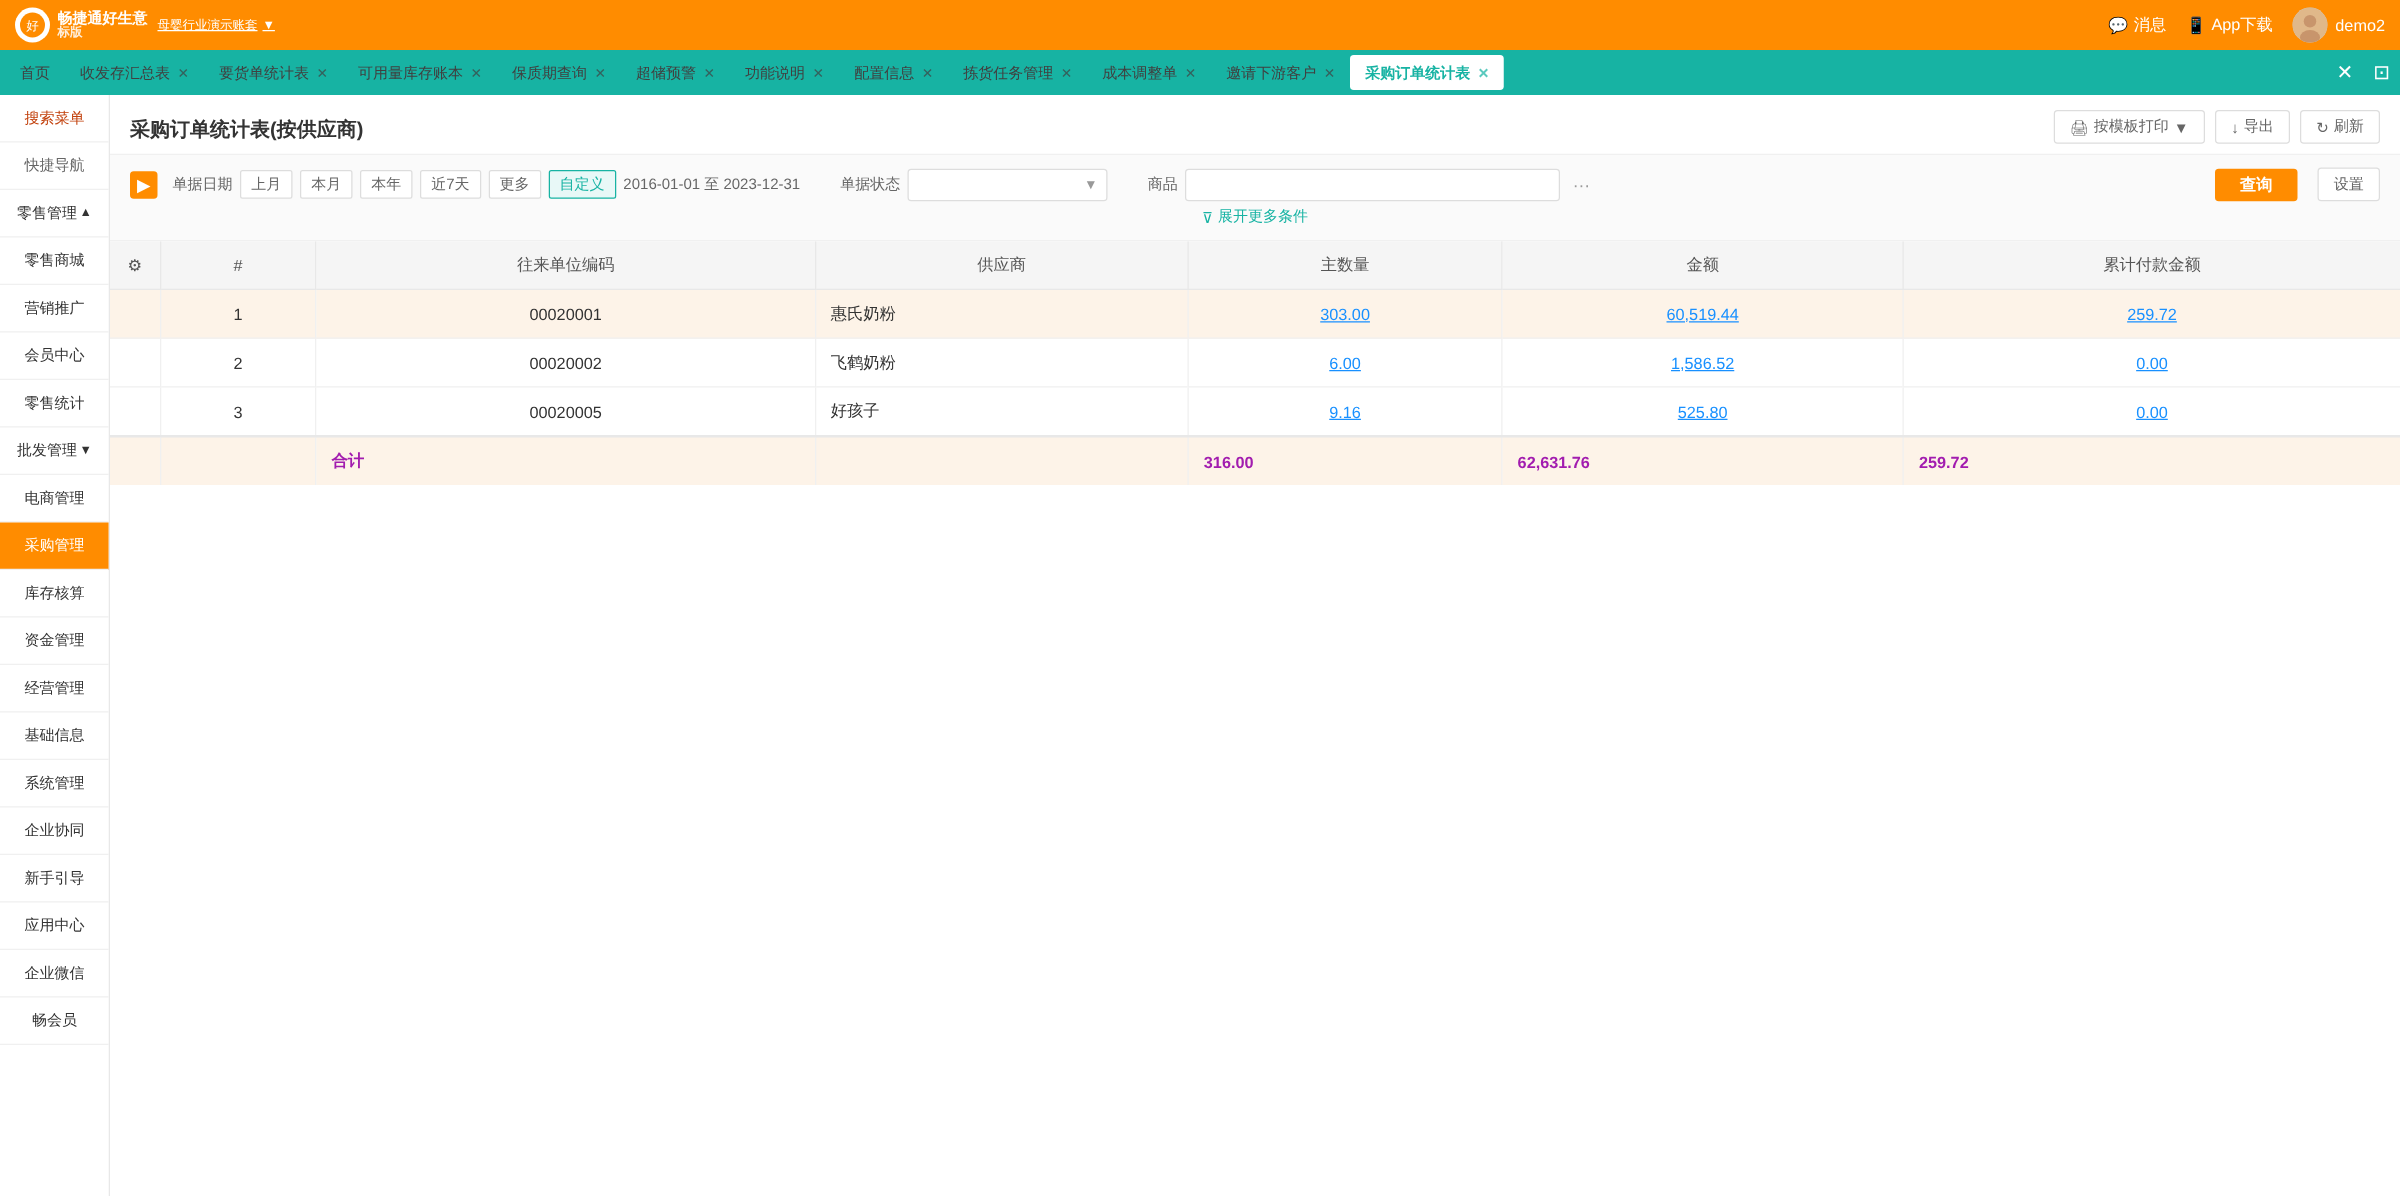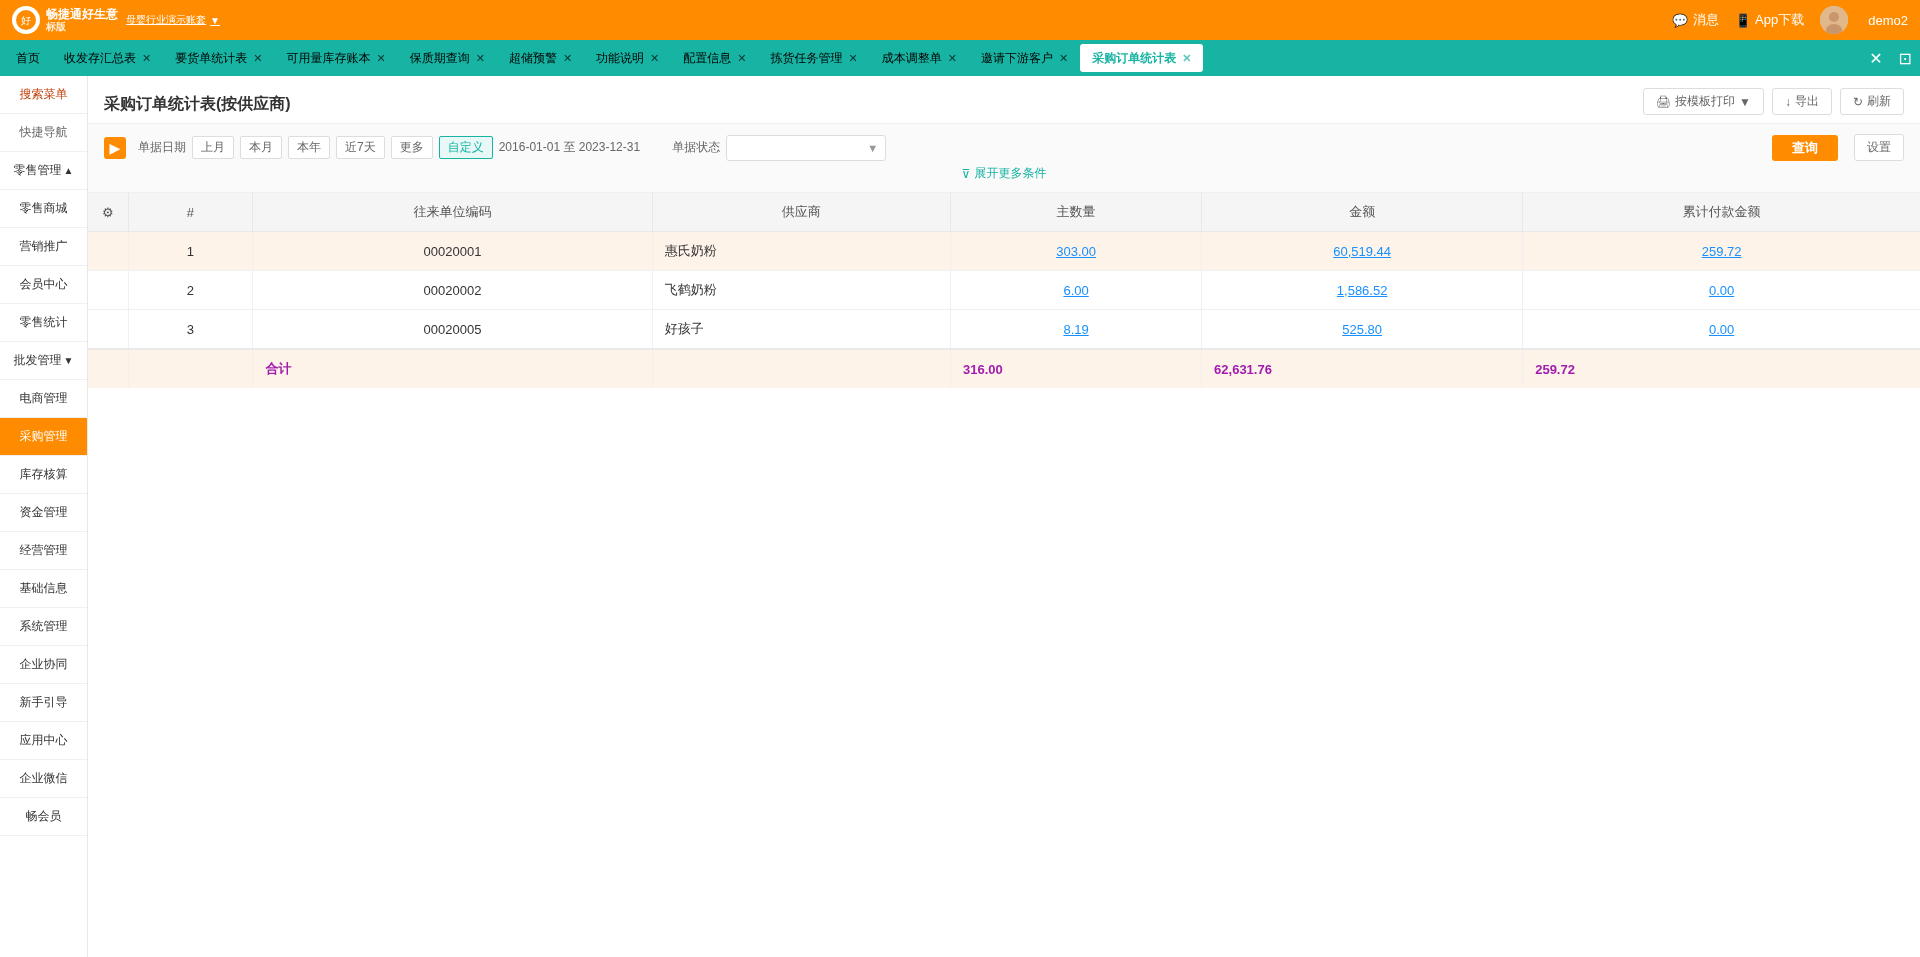--- a/index.html
+++ b/index.html
@@ -9,26 +9,26 @@
     #top-bar { height: 40px; background: #ff8c00; display: flex; align-items: center; justify-content: space-between; padding: 0 12px; flex-shrink: 0; }
     #top-bar-left { display: flex; align-items: center; gap: 8px; }
     #logo-area { display: flex; align-items: center; gap: 6px; }
     #logo-icon { width: 28px; height: 28px; background: white; border-radius: 50%; display: flex; align-items: center; justify-content: center; overflow: hidden; }
     #logo-icon svg { width: 22px; height: 22px; }
     #logo-text { color: white; font-size: 12px; font-weight: bold; line-height: 1.2; }
     #workspace-selector { color: white; font-size: 13px; display: flex; align-items: center; gap: 4px; cursor: pointer; text-decoration: underline; }
     #workspace-selector span { font-size: 10px; }
     #top-bar-right { display: flex; align-items: center; gap: 16px; color: white; font-size: 13px; }
     #message-btn, #app-download-btn { display: flex; align-items: center; gap: 4px; cursor: pointer; }
-    #user-area { display: flex; align-items: center; gap: 20px; cursor: pointer; }
+    #user-area { display: flex; align-items: center; gap: 6px; cursor: pointer; }
     #user-avatar { width: 28px; height: 28px; border-radius: 50%; background: #ccc; display: flex; align-items: center; justify-content: center; overflow: hidden; }
 
     
     #nav-tabs { height: 36px; background: #17b3a3; display: flex; align-items: center; padding: 0 4px; flex-shrink: 0; overflow: hidden; }
-    .nav-tab { height: 28px; padding: 0 12px; display: flex; align-items: center; gap: 6px; color: #000000; font-size: 12px; cursor: pointer; border-radius: 3px; white-space: nowrap; flex-shrink: 0; }
+    .nav-tab { height: 28px; padding: 0 12px; display: flex; align-items: center; gap: 6px; color: #404040; font-size: 12px; cursor: pointer; border-radius: 3px; white-space: nowrap; flex-shrink: 0; }
     .nav-tab.active { background: white; color: #17b3a3; font-weight: bold; }
     .nav-tab .close-icon { font-size: 11px; opacity: 0.7; }
     .nav-tab.active .close-icon { color: #17b3a3; }
     #nav-tabs-right { margin-left: auto; display: flex; align-items: center; gap: 8px; }
     #tab-close-btn, #tab-restore-btn { color: white; font-size: 16px; cursor: pointer; padding: 2px 4px; }
 
     
     #main-layout { display: flex; flex: 1; overflow: hidden; }
 
     
@@ -296,20 +296,25 @@
           <span id="date-range">2016-01-01 至 2023-12-31</span>
         </div>
         <div id="status-filter">
           <span id="status-label">单据状态</span>
           <div id="status-select-wrapper">
             <select id="status-select">
               <option value=""></option>
             </select>
             <span id="status-dropdown-icon">▼</span>
           </div>
+        </div>
+        <div id="goods-filter">
+          <span id="goods-label">商品</span>
+          <input id="goods-input" type="text" style="">
+          <span id="goods-more-btn">···</span>
         </div>
         <button id="query-btn">查询</button>
         <button id="settings-btn">设置</button>
       </div>
       <div id="expand-filter-row">
         <button id="expand-filter-btn">
           <span>⊽</span>
           <span>展开更多条件</span>
         </button>
       </div>
@@ -345,21 +350,21 @@
               <td class="text-left">飞鹤奶粉</td>
               <td class="num-link">6.00</td>
               <td class="num-link">1,586.52</td>
               <td class="num-link">0.00</td>
             </tr>
             <tr>
               <td></td>
               <td>3</td>
               <td>00020005</td>
               <td class="text-left">好孩子</td>
-              <td class="num-link">8.19</td>
+              <td class="num-link">9.16</td>
               <td class="num-link">525.80</td>
               <td class="num-link">0.00</td>
             </tr>
           </tbody>
         <tfoot>
           <tr>
             <td></td>
             <td></td>
             <td>合计</td>
             <td></td>

